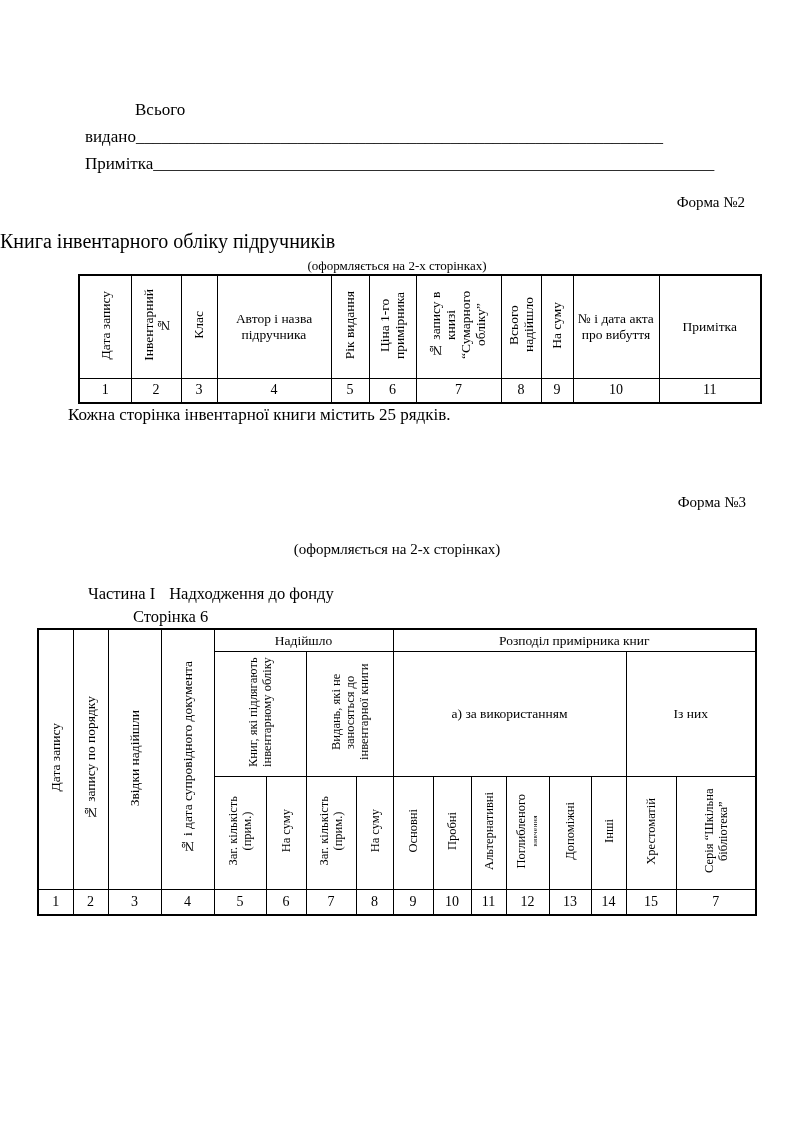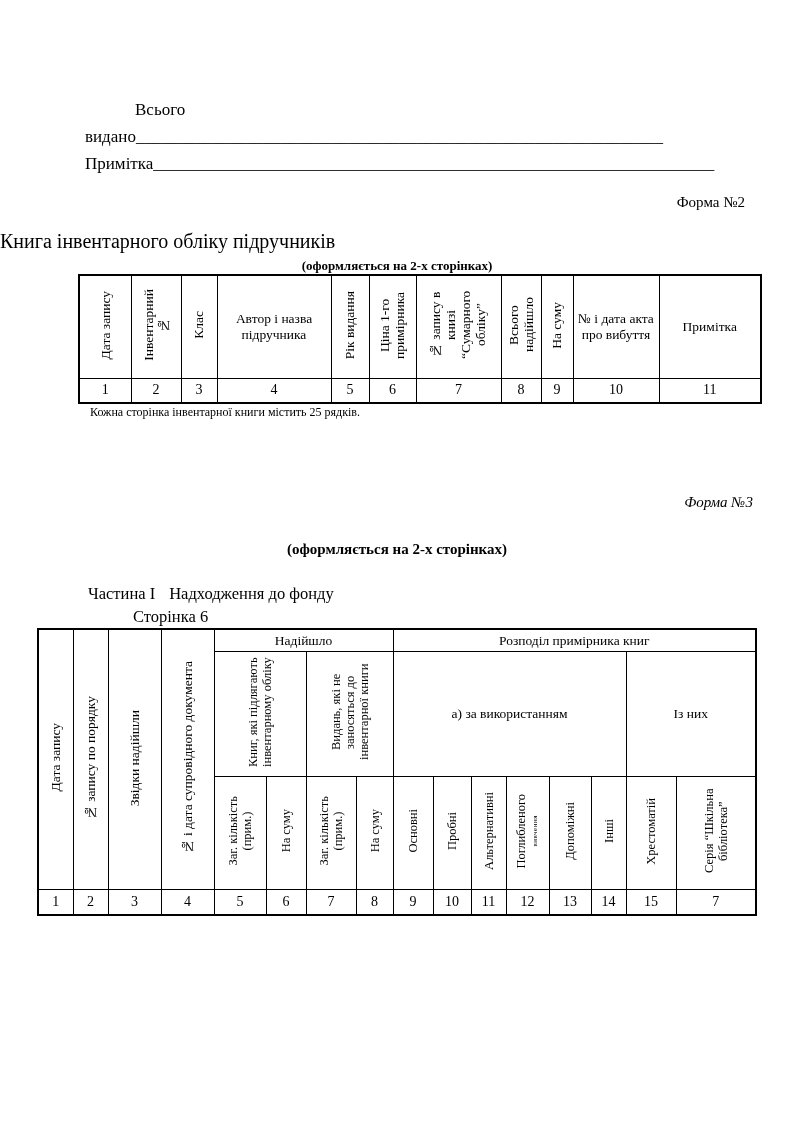--- a/index.html
+++ b/index.html
@@ -7,28 +7,28 @@
   .page {
     position:relative; width:794px; height:1123px; margin:0 auto;
     background:#ffffff; color:#000;
     font-family:"Liberation Serif", serif; overflow:hidden;
   }
   .topblock { position:absolute; left:85px; top:97px; width:668px; font-size:17px; line-height:1.58; }
   .topblock .line { white-space:nowrap; overflow:hidden; }
   .topblock .indent { padding-left:50px; }
   .badge { position:absolute; font-size:15px; }
   .badge.f2 { top:194px; right:49px; }
-  .badge.f3 { top:494px; right:41px;font-style:italic; }
+  .badge.f3 { top:494px; right:48px; }
   .title { position:absolute; left:0; width:100%; font-size:20px; }
-  .subtitle { position:absolute; left:0; width:100%; text-align:center;font-weight:bold; }
+  .subtitle { position:absolute; left:0; width:100%; text-align:center; }
   .t-f2 { top:230px; }
   .s-f2 { top:258px; font-size:13px; }
   .t-f3 { top:513px; }
   .s-f3 { top:541px; font-size:15px; }
-  .note { position:absolute; left:90px; top:405px; font-size:12px; }
+  .note { position:absolute; left:68px; top:405px; font-size:17px; }
   .partline { position:absolute; left:88px; top:584px; font-size:16.5px; }
   .partline .gap { display:inline-block; width:14px; }
   .pageline { position:absolute; left:133px; top:607px; font-size:16.5px; }
 
   table { position:absolute; border-collapse:collapse; table-layout:fixed; border:2px solid #000; }
   th, td {
     border:1px solid #000; font-weight:normal; text-align:center;
     vertical-align:middle; padding:1px; overflow:hidden;
   }
   .vtext {

